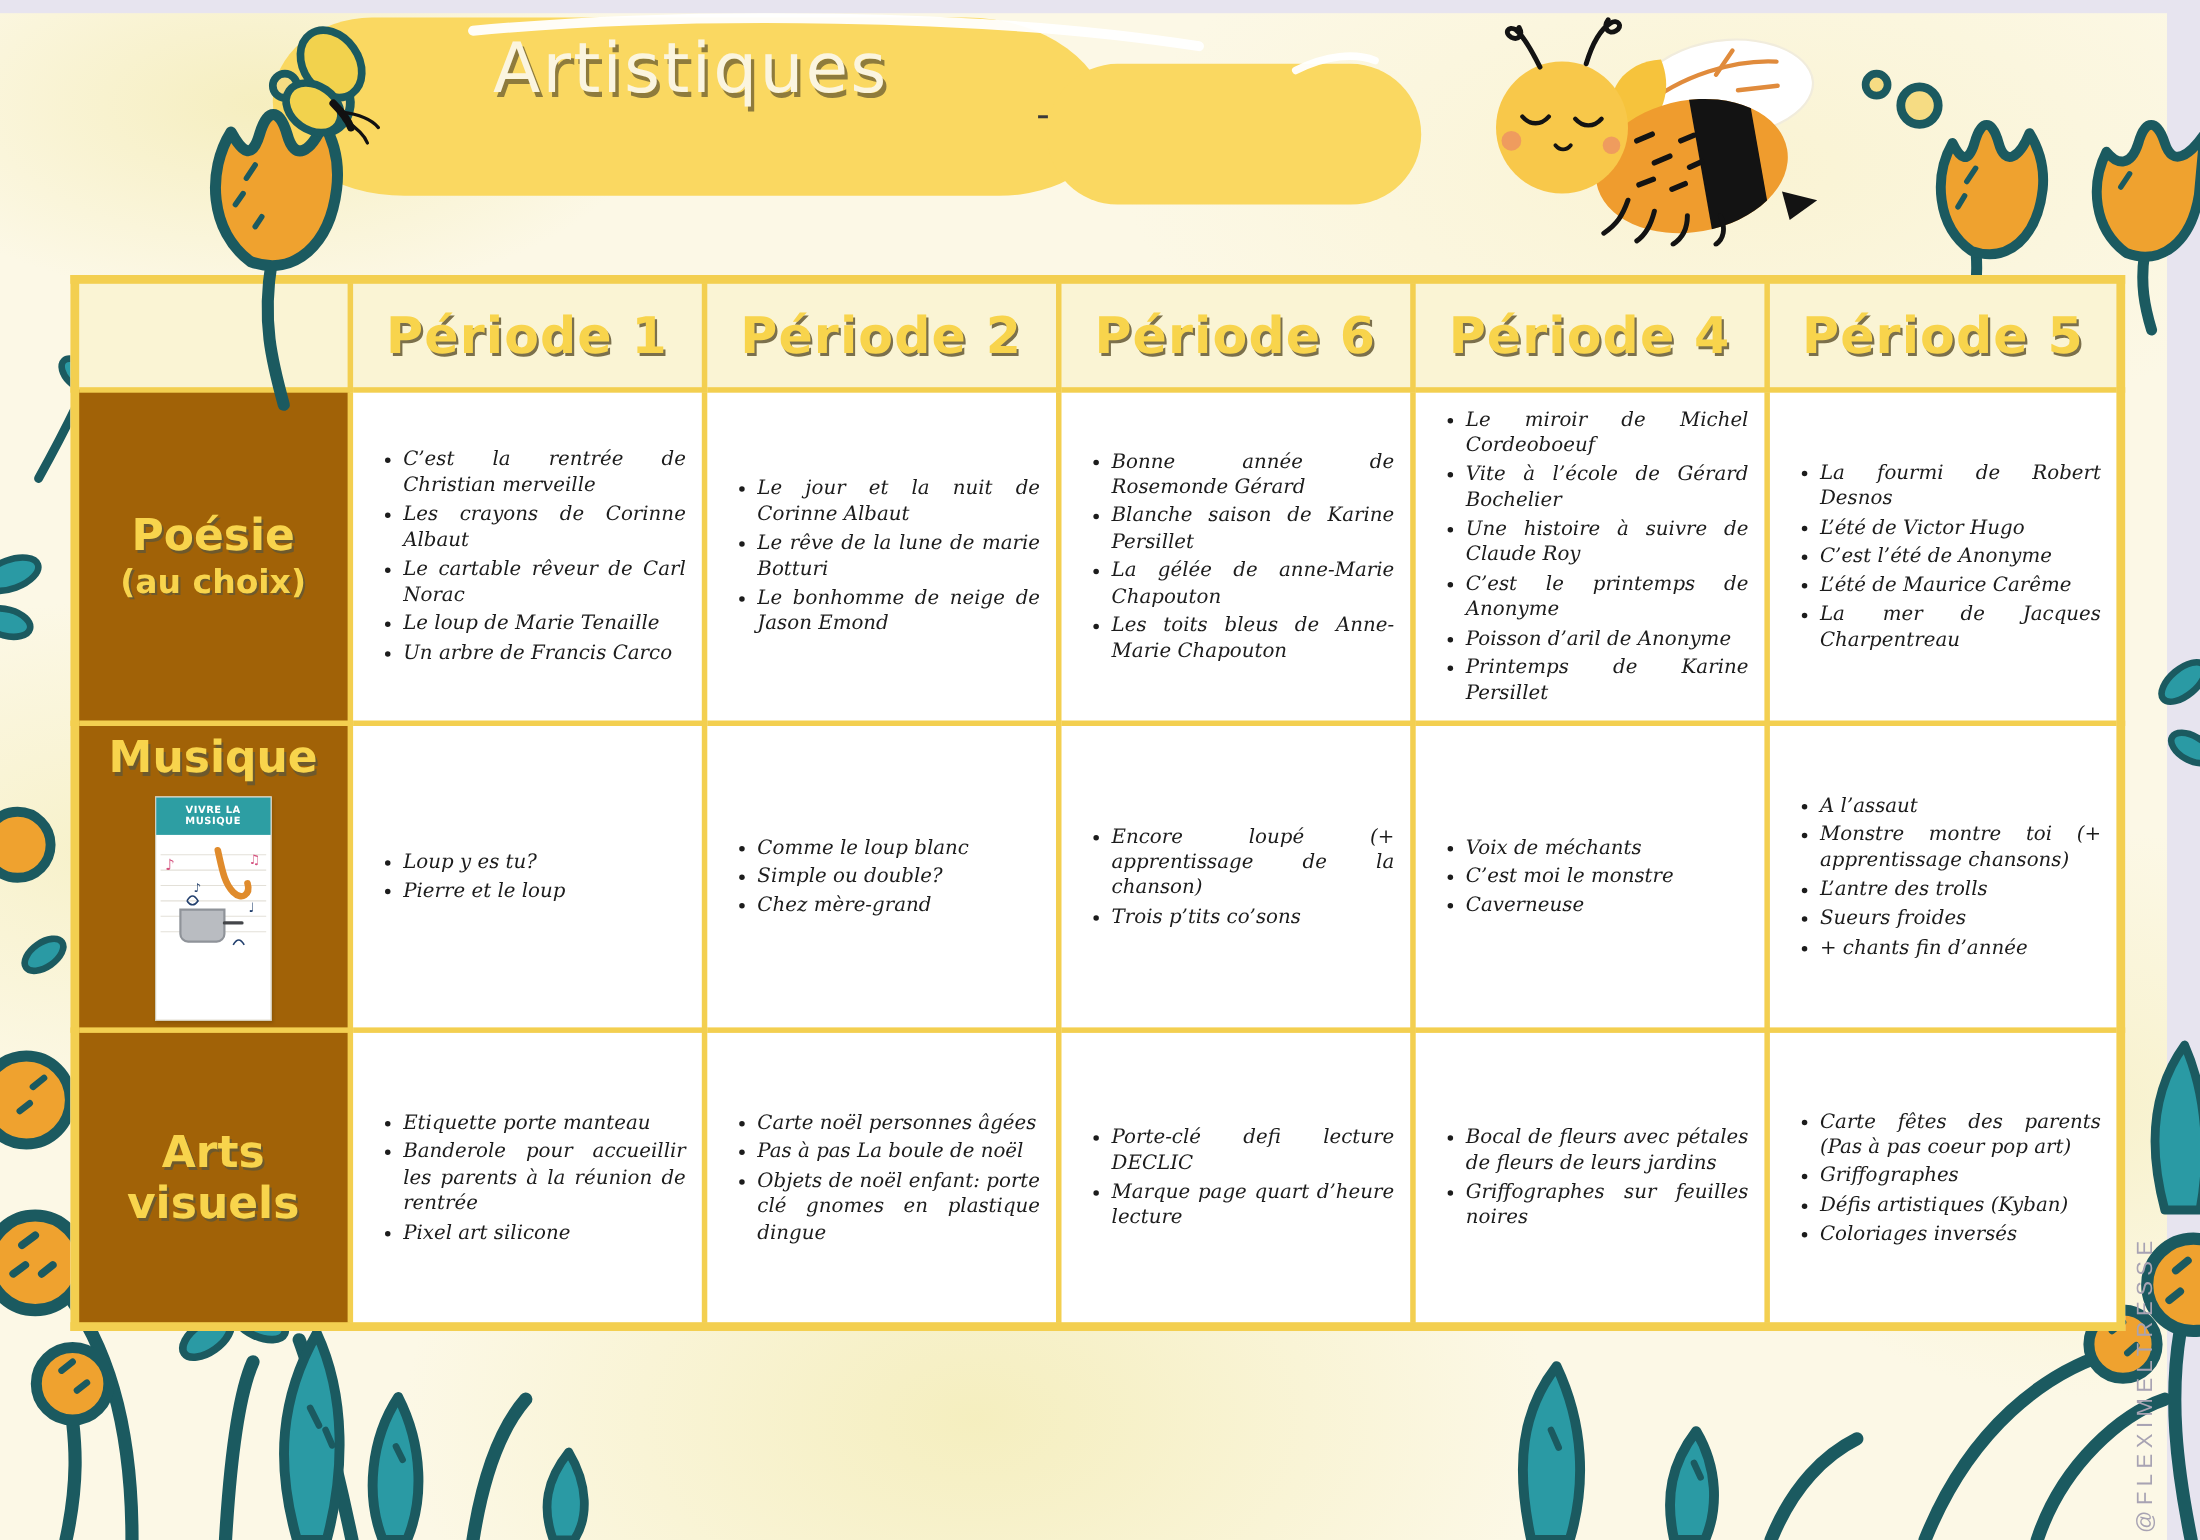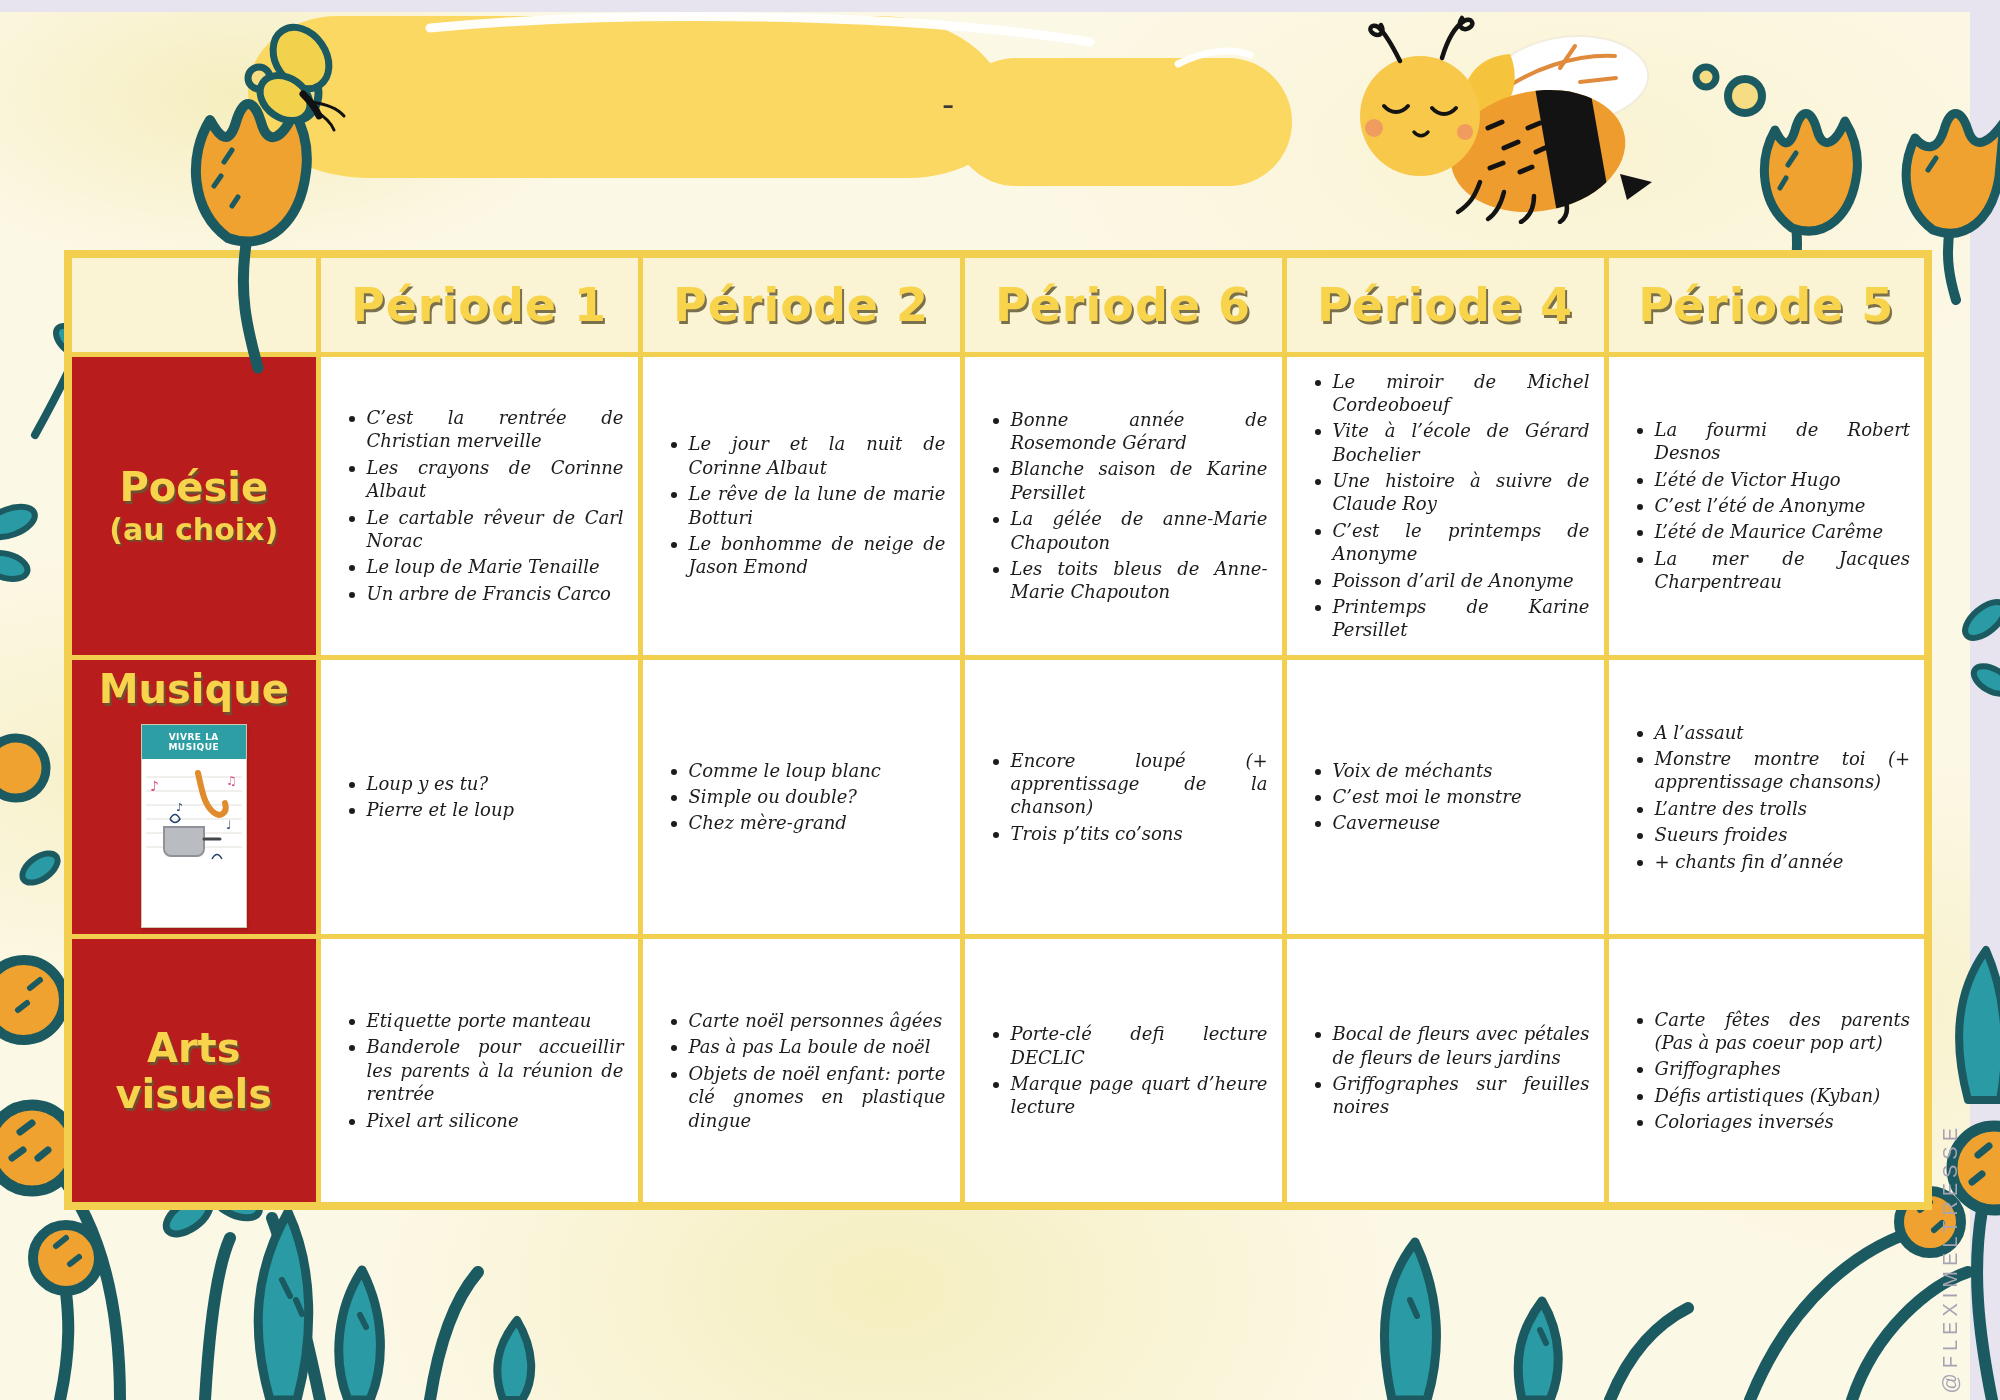--- a/index.html
+++ b/index.html
@@ -62,21 +62,21 @@
   .schedule col.c-period{width:322px;}
   .schedule thead tr{height:100px;}
   .schedule tbody tr{height:270px;}
   .schedule thead th{
     background:var(--header-bg,#FAF4D4);
     color:var(--header-text,#F8D44C);font-size:46px;font-weight:bold;letter-spacing:1px;
     text-shadow:2px 3px 0 rgba(100,88,52,.85);
   }
   .schedule th.corner{background:var(--header-bg,#FAF4D4);}
   .schedule th.rowhead{
-    background:#b91c1c;vertical-align:middle;text-align:center;padding:6px;
+    background:#a16207;vertical-align:middle;text-align:center;padding:6px;
   }
   .rowlabel{
     color:var(--header-text,#F8D44C);font-size:40px;font-weight:bold;line-height:46px;
     text-shadow:2px 3px 0 rgba(100,88,52,.85);
   }
   .rowsub{
     color:var(--header-text,#F8D44C);font-size:30px;font-weight:bold;margin-top:2px;
     text-shadow:2px 2px 0 rgba(100,88,52,.85);
   }
   .schedule td{background:var(--cell-bg,#fff);vertical-align:middle;padding:10px 14px 10px 16px;}
@@ -174,20 +174,21 @@
 </svg>
 
 <div class="title-layer">
   <div class="blob-main"></div>
   <div class="blob-pill"></div>
   <svg class="decor" style="z-index:2" viewBox="0 0 2000 1400">
     <path d="M430,28 C620,10 900,12 1090,42" stroke="#FFFFFF" stroke-width="9" fill="none" stroke-linecap="round" opacity=".95"></path>
     <path d="M1178,64 C1206,50 1232,48 1250,55" stroke="#FFFFFF" stroke-width="7" fill="none" stroke-linecap="round" opacity=".95"></path>
   </svg>
   <div class="title-text">
+    <div>Artistiques</div>
   </div>
   <span class="title-dash">-</span>
 </div>
 
 <svg class="bee" viewBox="0 0 330 218">
   <path d="M150,95 C160,45 230,18 285,35 C330,50 332,85 290,106 C245,128 180,120 150,95 Z" fill="#FFFFFF" stroke="#F1ECDC" stroke-width="2"></path>
   <g stroke="#E08B3C" stroke-width="4" fill="none" stroke-linecap="round">
     <path d="M165,92 C200,62 250,48 287,50"></path>
     <path d="M232,62 L247,40"></path>
       <path d="M252,76 L288,72"></path>

